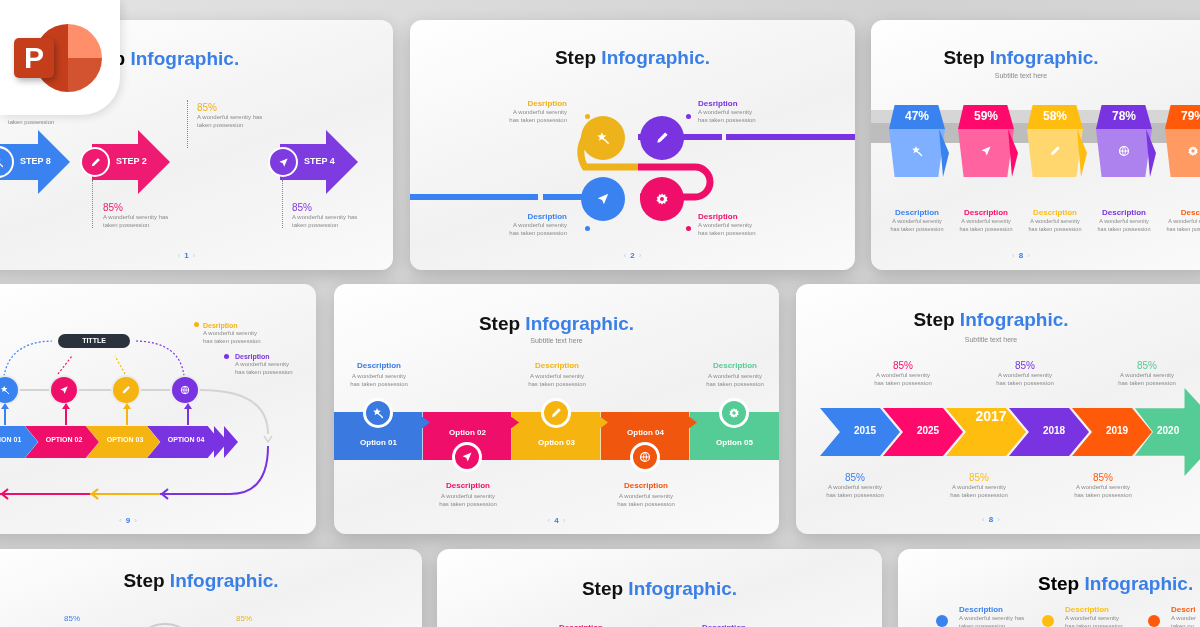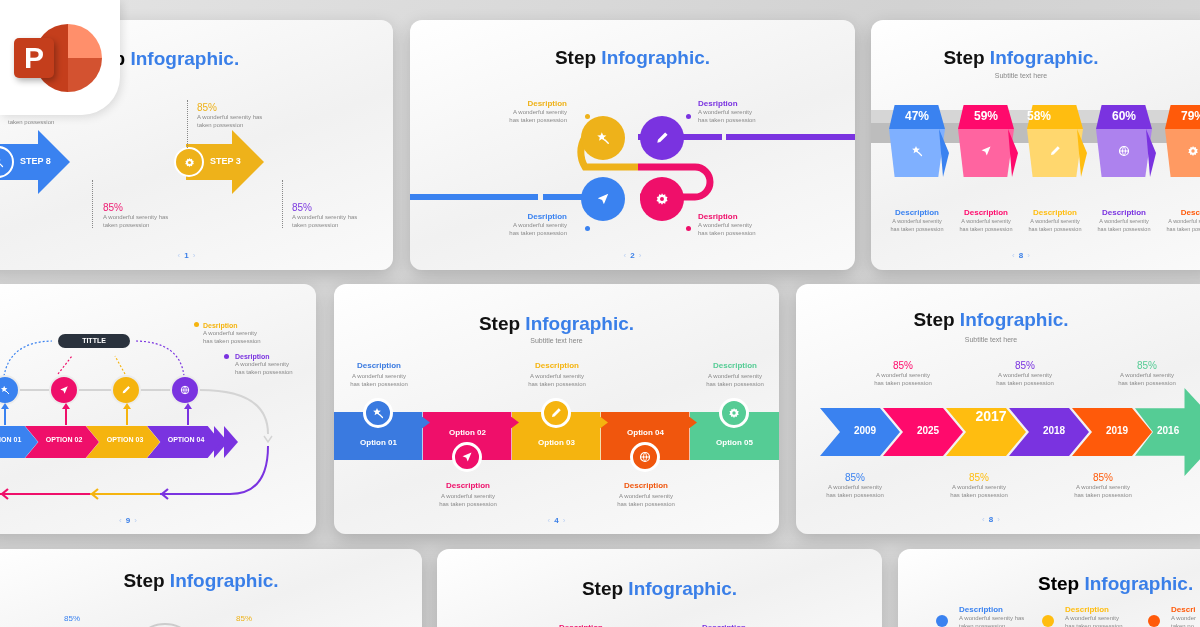--- a/index.html
+++ b/index.html
@@ -62,29 +62,39 @@
   <div class="abs" style="left:8px;top:110px;width:82px;height:64px">
     <div style="position:absolute;left:0;top:14px;width:52px;height:36px;background:#3a82f0"></div>
     <div style="position:absolute;left:50px;top:0;width:0;height:0;border-top:32px solid transparent;border-bottom:32px solid transparent;border-left:32px solid #3a82f0"></div>
     <div class="circ" style="left:-6px;top:16px;width:32px;height:32px;background:#3a82f0;border:2px solid #fff">
         <svg width="12" height="12">
           <use href="#i-star"></use>
         </svg>
       </div>
     <div class="abs" style="left:32px;top:26px;color:#fff;font-size:9px;font-weight:bold">STEP 8</div>
   </div>
-  <div class="abs" style="left:194px;top:110px;width:90px;height:64px">
-    <div style="position:absolute;left:12px;top:14px;width:48px;height:36px;background:#eeb21a"></div>
-    <div style="position:absolute;left:58px;top:0;width:0;height:0;border-top:32px solid transparent;border-bottom:32px solid transparent;border-left:32px solid #eeb21a"></div>
-    <div class="circ" style="left:0;top:17px;width:30px;height:30px;background:#eeb21a;border:2px solid #fff;color:#eeb21a">
+  <div class="abs" style="left:100px;top:110px;width:90px;height:64px">
+    <div style="position:absolute;left:12px;top:14px;width:48px;height:36px;background:#ef1a72"></div>
+    <div style="position:absolute;left:58px;top:0;width:0;height:0;border-top:32px solid transparent;border-bottom:32px solid transparent;border-left:32px solid #ef1a72"></div>
+    <div class="circ" style="left:0;top:17px;width:30px;height:30px;background:#ef1a72;border:2px solid #fff">
         <svg width="11" height="11">
-          <use href="#i-gear"></use>
-        </svg>
-      </div>
-    <div class="abs" style="left:36px;top:26px;color:#fff;font-size:9px;font-weight:bold">STEP 3</div>
+          <use href="#i-pencil"></use>
+        </svg>
+      </div>
+    <div class="abs" style="left:36px;top:26px;color:#fff;font-size:9px;font-weight:bold">STEP 2</div>
+  </div>
+  <div class="abs" style="left:288px;top:110px;width:90px;height:64px">
+    <div style="position:absolute;left:12px;top:14px;width:48px;height:36px;background:#7d3be0"></div>
+    <div style="position:absolute;left:58px;top:0;width:0;height:0;border-top:32px solid transparent;border-bottom:32px solid transparent;border-left:32px solid #7d3be0"></div>
+    <div class="circ" style="left:0;top:17px;width:30px;height:30px;background:#7d3be0;border:2px solid #fff">
+        <svg width="11" height="11">
+          <use href="#i-send"></use>
+        </svg>
+      </div>
+    <div class="abs" style="left:36px;top:26px;color:#fff;font-size:9px;font-weight:bold">STEP 4</div>
   </div>
 
   <div class="abs" style="left:207px;top:80px;height:48px;border-left:1px dotted #888"></div>
   <div class="abs" style="left:112px;top:160px;height:48px;border-left:1px dotted #888"></div>
   <div class="abs" style="left:302px;top:160px;height:48px;border-left:1px dotted #888"></div>
 
   <div class="abs" style="left:217px;top:82px">
     <div class="pct" style="color:#eeb21a">85%</div>
     <div class="desc-b">A wonderful serenity has</div>
     <div class="desc-b">taken possession</div>
@@ -198,37 +208,37 @@
     </div>
     <div class="abs" style="left:81px;top:188px;width:68px;text-align:center">
       <div class="desc-t" style="color:#ff0a6c">Description</div>
       <div class="desc-b" style="font-size:5.5px">A wonderful serenity</div>
         <div class="desc-b" style="font-size:5.5px">has taken possession</div>
     </div>
       <div class="abs" style="left:156px;top:85px;width:60px;height:72px">
       <div style="position:absolute;left:0;top:0;width:56px;height:24px;background:#ffbd10;clip-path:polygon(10% 0,88% 0,100% 100%,0 100%)"></div>
       <div style="position:absolute;left:0;top:24px;width:56px;height:48px;background:#ffd76e;clip-path:polygon(0 0,100% 0,88% 100%,10% 100%)"></div>
       <div style="position:absolute;right:0;top:24px;width:10px;height:48px;background:#ffbd10;clip-path:polygon(0 0,100% 50%,40% 100%)"></div>
-      <div style="position:absolute;left:0;top:4px;width:56px;text-align:left;color:#fff;font-size:12px;font-weight:bold">58%</div>
+      <div style="position:absolute;left:0;top:4px;width:56px;text-align:center;color:#fff;font-size:12px;font-weight:bold">58%</div>
       <div class="icon" style="position:absolute;left:0;top:40px;width:56px;color:#ffd76e">
           <svg width="12" height="12" style="color:#ffd76e">
             <use href="#i-pencil"></use>
           </svg>
         </div>
     </div>
     <div class="abs" style="left:150px;top:188px;width:68px;text-align:center">
       <div class="desc-t" style="color:#ffbd10">Description</div>
       <div class="desc-b" style="font-size:5.5px">A wonderful serenity</div>
         <div class="desc-b" style="font-size:5.5px">has taken possession</div>
     </div>
       <div class="abs" style="left:225px;top:85px;width:60px;height:72px">
       <div style="position:absolute;left:0;top:0;width:56px;height:24px;background:#7a33e0;clip-path:polygon(10% 0,88% 0,100% 100%,0 100%)"></div>
       <div style="position:absolute;left:0;top:24px;width:56px;height:48px;background:#ad82ee;clip-path:polygon(0 0,100% 0,88% 100%,10% 100%)"></div>
       <div style="position:absolute;right:0;top:24px;width:10px;height:48px;background:#7a33e0;clip-path:polygon(0 0,100% 50%,40% 100%)"></div>
-      <div style="position:absolute;left:0;top:4px;width:56px;text-align:center;color:#fff;font-size:12px;font-weight:bold">60%</div>
+      <div style="position:absolute;left:0;top:4px;width:56px;text-align:center;color:#fff;font-size:12px;font-weight:bold">78%</div>
       <div class="icon" style="position:absolute;left:0;top:40px;width:56px;color:#ad82ee">
           <svg width="12" height="12" style="color:#ad82ee">
             <use href="#i-globe"></use>
           </svg>
         </div>
     </div>
     <div class="abs" style="left:219px;top:188px;width:68px;text-align:center">
       <div class="desc-t" style="color:#7a33e0">Description</div>
       <div class="desc-b" style="font-size:5.5px">A wonderful serenity</div>
         <div class="desc-b" style="font-size:5.5px">has taken possession</div>
@@ -399,36 +409,36 @@
       </div>
     </div>
   <div class="pager" style="top:232px"><span class="dot">‹</span><span>4</span><span class="dot">›</span></div>
 </div>
 
 <div class="slide" style="left:796px;top:284px;width:420px;height:250px">
   <div class="title" style="left:-30px;top:25px"><span>Step</span> <span class="hl">Infographic.</span></div>
   <div class="subtitle" style="left:-30px;top:52px">Subtitle text here</div>
   <div id="s12">
       <div class="abs" style="left:24px;top:124px;width:80px;height:48px;background:#3a82f0;clip-path:polygon(0 0,75% 0,100% 50%,75% 100%,0 100%,25% 50%);filter:drop-shadow(1px 1px 1px rgba(0,0,0,.2));z-index:6">
-        <div style="position:absolute;left:18px;right:8px;top:17px;text-align:center;color:#fff;font-size:10px;font-weight:bold">2009</div>
+        <div style="position:absolute;left:18px;right:8px;top:17px;text-align:center;color:#fff;font-size:10px;font-weight:bold">2015</div>
       </div>
       <div class="abs" style="left:87px;top:124px;width:80px;height:48px;background:#ff0a6c;clip-path:polygon(0 0,75% 0,100% 50%,75% 100%,0 100%,25% 50%);filter:drop-shadow(1px 1px 1px rgba(0,0,0,.2));z-index:5">
         <div style="position:absolute;left:18px;right:8px;top:17px;text-align:center;color:#fff;font-size:10px;font-weight:bold">2025</div>
       </div>
       <div class="abs" style="left:150px;top:124px;width:80px;height:48px;background:#ffbd10;clip-path:polygon(0 0,75% 0,100% 50%,75% 100%,0 100%,25% 50%);filter:drop-shadow(1px 1px 1px rgba(0,0,0,.2));z-index:4">
         <div style="position:absolute;left:18px;right:8px;top:0;text-align:center;color:#fff;font-size:14px;font-weight:bold">2017</div>
       </div>
       <div class="abs" style="left:213px;top:124px;width:80px;height:48px;background:#7a33e0;clip-path:polygon(0 0,75% 0,100% 50%,75% 100%,0 100%,25% 50%);filter:drop-shadow(1px 1px 1px rgba(0,0,0,.2));z-index:3">
         <div style="position:absolute;left:18px;right:8px;top:17px;text-align:center;color:#fff;font-size:10px;font-weight:bold">2018</div>
       </div>
       <div class="abs" style="left:276px;top:124px;width:80px;height:48px;background:#ff5a0a;clip-path:polygon(0 0,75% 0,100% 50%,75% 100%,0 100%,25% 50%);filter:drop-shadow(1px 1px 1px rgba(0,0,0,.2));z-index:2">
         <div style="position:absolute;left:18px;right:8px;top:17px;text-align:center;color:#fff;font-size:10px;font-weight:bold">2019</div>
       </div>
       <div class="abs" style="left:339px;top:104px;width:90px;height:88px;background:#55cc95;clip-path:polygon(0 23%,55% 23%,55% 0,100% 50%,55% 100%,55% 77%,0 77%,20% 50%)">
-        <div style="position:absolute;left:22px;top:37px;color:#fff;font-size:10px;font-weight:bold">2016</div>
+        <div style="position:absolute;left:22px;top:37px;color:#fff;font-size:10px;font-weight:bold">2020</div>
       </div>
       <div class="abs" style="left:72px;top:76px;width:70px;text-align:center">
       <div class="pct" style="color:#ff0a6c">85%</div>
       <div class="desc-b">A wonderful serenity</div>
         <div class="desc-b">has taken possession</div>
       </div>
       <div class="abs" style="left:194px;top:76px;width:70px;text-align:center">
       <div class="pct" style="color:#7a33e0">85%</div>
       <div class="desc-b">A wonderful serenity</div>
         <div class="desc-b">has taken possession</div>

